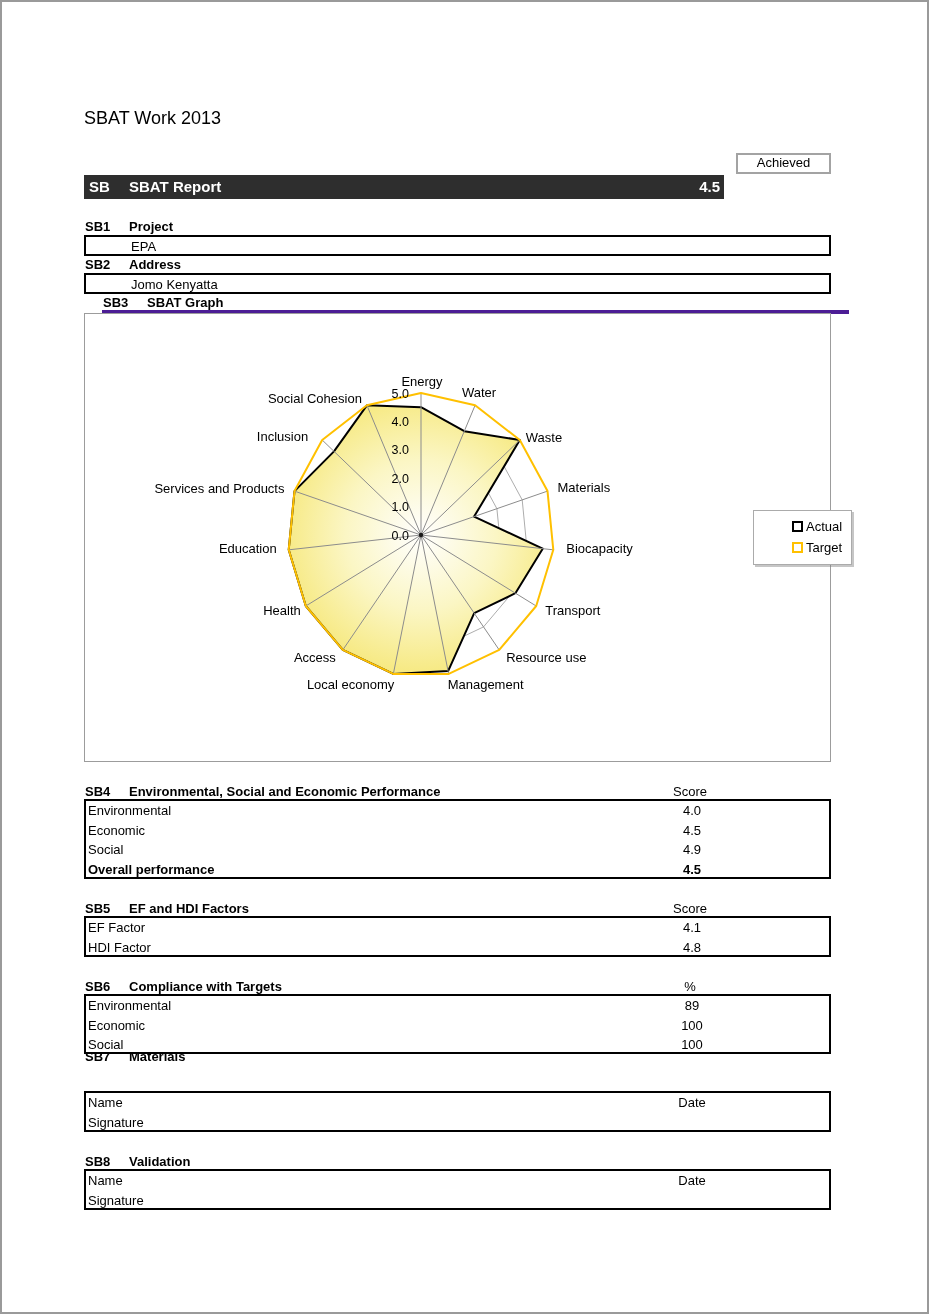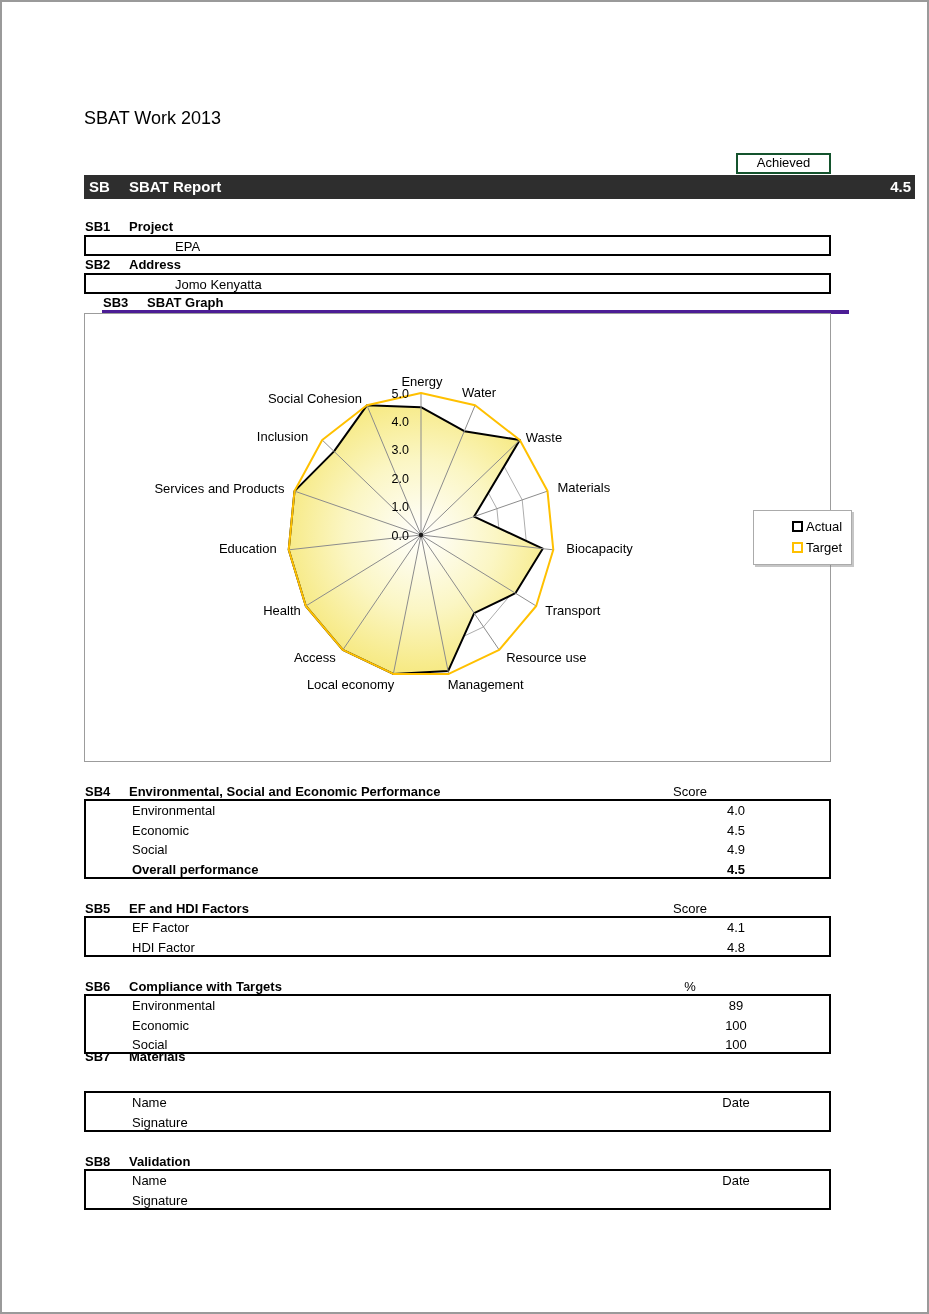--- a/index.html
+++ b/index.html
@@ -1,32 +1,32 @@
 <!DOCTYPE html>
 <html><head>
 <meta charset="utf-8">
 <style>
   html,body{margin:0;padding:0;background:#fff;}
   #page{position:relative;width:929px;height:1314px;background:#fff;border:2px solid #9a9a9a;
         box-sizing:border-box;font-family:"Liberation Sans",sans-serif;color:#000;overflow:hidden;}
   .abs{position:absolute;}
   #doc-title{left:82px;top:106px;font-size:18px;font-weight:normal;}
-  #achieved-box{left:734px;top:151px;width:95px;height:21px;border:2px solid #14532d;box-sizing:border-box;
+  #achieved-box{left:734px;top:151px;width:95px;height:21px;border:2px solid #a3a3a3;box-sizing:border-box;
                 text-align:center;font-size:13px;line-height:16px;}
-  #report-bar{left:82px;top:173px;width:831px;height:24px;background:#2e2e2e;color:#fff;
+  #report-bar{left:82px;top:173px;width:640px;height:24px;background:#2e2e2e;color:#fff;
               font-size:15px;font-weight:bold;box-sizing:border-box;}
   #report-bar .code{position:absolute;left:5px;top:3px;}
   #report-bar .ttl{position:absolute;left:45px;top:3px;}
   #report-bar .val{position:absolute;right:4px;top:3px;}
   .sec-head{left:82px;width:747px;height:15px;font-size:13px;font-weight:bold;}
   .sec-head .code{position:absolute;left:1px;top:0;}
   .sec-head .ttl{position:absolute;left:45px;top:0;}
   .sec-head .colh{position:absolute;left:566px;width:80px;top:0;text-align:center;font-weight:normal;}
   .underline{border-bottom:4px solid #4c1d95;margin-left:18px;}
-  .value-box{left:82px;width:747px;border:2px solid #000;box-sizing:border-box;font-size:13px;padding-left:44px;}
+  .value-box{left:82px;width:747px;border:2px solid #000;box-sizing:border-box;font-size:13px;}
   .value-box .vrow{position:relative;height:19.5px;line-height:19.5px;}
   .value-box .lbl{position:absolute;left:2px;top:0;}
   .value-box .ind{position:absolute;left:45px;top:0;}
   .value-box .num{position:absolute;left:566px;width:80px;top:0;text-align:center;}
   .bold{font-weight:bold;}
   #chart-box{left:82px;top:311px;width:747px;height:449px;border:1px solid #9c9c9c;box-sizing:border-box;background:#fff;}
   #radar{position:absolute;left:0;top:0;}
   #legend{position:absolute;left:668px;top:196px;background:#fff;border:1px solid #ababab;
           box-shadow:2px 2px 0 rgba(128,128,128,0.45);padding:6px 9px 7px 6px;font-size:13px;}
   .leg-item{display:flex;align-items:center;margin:2px 0 6px 0;white-space:nowrap;padding-left:32px;}

